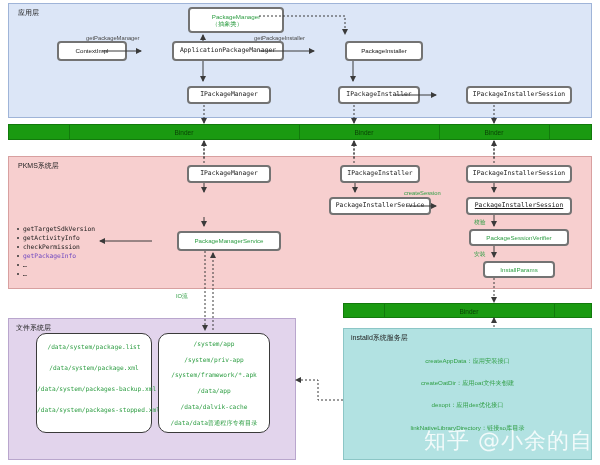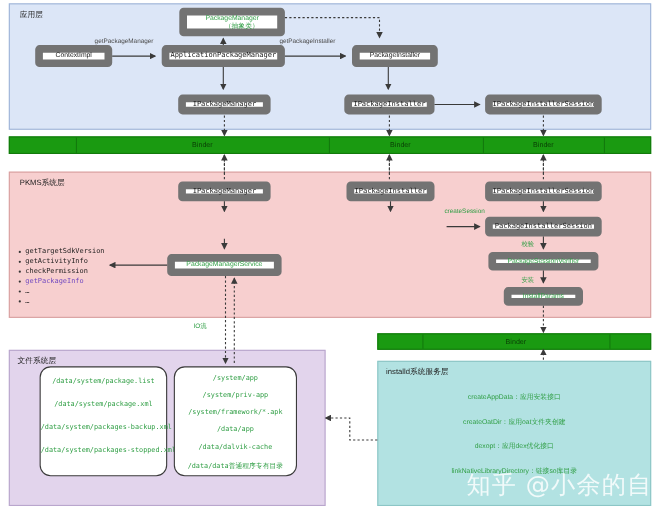--- a/index.html
+++ b/index.html
@@ -62,28 +62,29 @@
     color: #0a3f06;
     text-align: center;
     top: 50%;
     transform: translateY(-50%);
     white-space: nowrap;
   }
   .node {
     position: absolute;
     box-sizing: border-box;
     background: #ffffff;
-    border: 7px solid #737373;
+    border: 2px solid #737373;
     border-radius: 4px;
     display: flex;
     align-items: center;
     justify-content: center;
-    text-align: right;
+    text-align: left;
     line-height: 1.15;
     white-space: pre-line;
+    margin-left: 25px;
   }
   .node.mono {
     font-family: "DejaVu Sans Mono", "Liberation Mono", monospace;
     font-size: 6.4px;
     color: #1a1a1a;
   }
   .node.sans {
     font-family: "Liberation Sans", sans-serif;
     font-size: 6.2px;
     color: #1a1a1a;
@@ -212,24 +213,25 @@
   <div class="layer pkms-layer" style="left:8px; top:156px; width:584px; height:133px;"></div>
   <div class="layer-title" style="left:18px; top:161px;">PKMS系统层</div>
 
   <div class="node mono" style="left:162px; top:165px; width:84px; height:18px;">IPackageManager</div>
 
 
   <div class="node sans green" style="left:152px; top:231px; width:104px; height:20px;">PackageManagerService</div>
 
   <div class="node mono" style="left:315px; top:165px; width:80px; height:18px;">IPackageInstaller</div>
 
+  <div class="node mono" style="left:304px; top:197px; width:102px; height:18px;">PackageInstallerService</div>
 
   <div class="node mono" style="left:441px; top:165px; width:106px; height:18px;">IPackageInstallerSession</div>
 
-  <div class="node mono" style="left:441px; top:197px; width:106px; height:18px;">PackageInstallerSession</div>
+  <div class="node mono" style="left:441px; top:197px; width:106px; height:18px;text-decoration:underline;">PackageInstallerSession</div>
 
   <div class="node sans green" style="left:444px; top:229px; width:100px; height:17px;">PackageSessionVerifier</div>
 
   <div class="node sans green" style="left:458px; top:261px; width:72px; height:17px;">InstallParams</div>
 
   <ul class="bullet-list" style="left:14px; top:224px;">
     <li>getTargetSdkVersion</li>
     <li>getActivityInfo</li>
     <li>checkPermission</li>
     <li class="hl">getPackageInfo</li>

